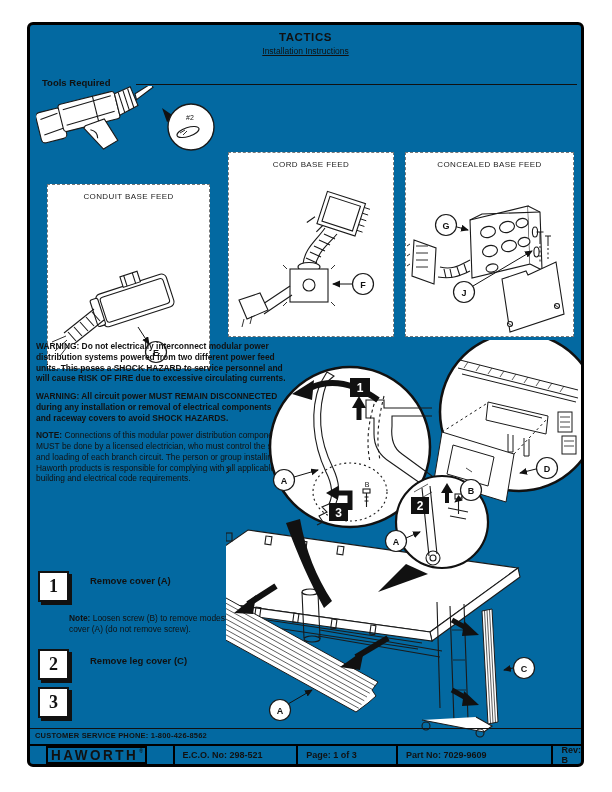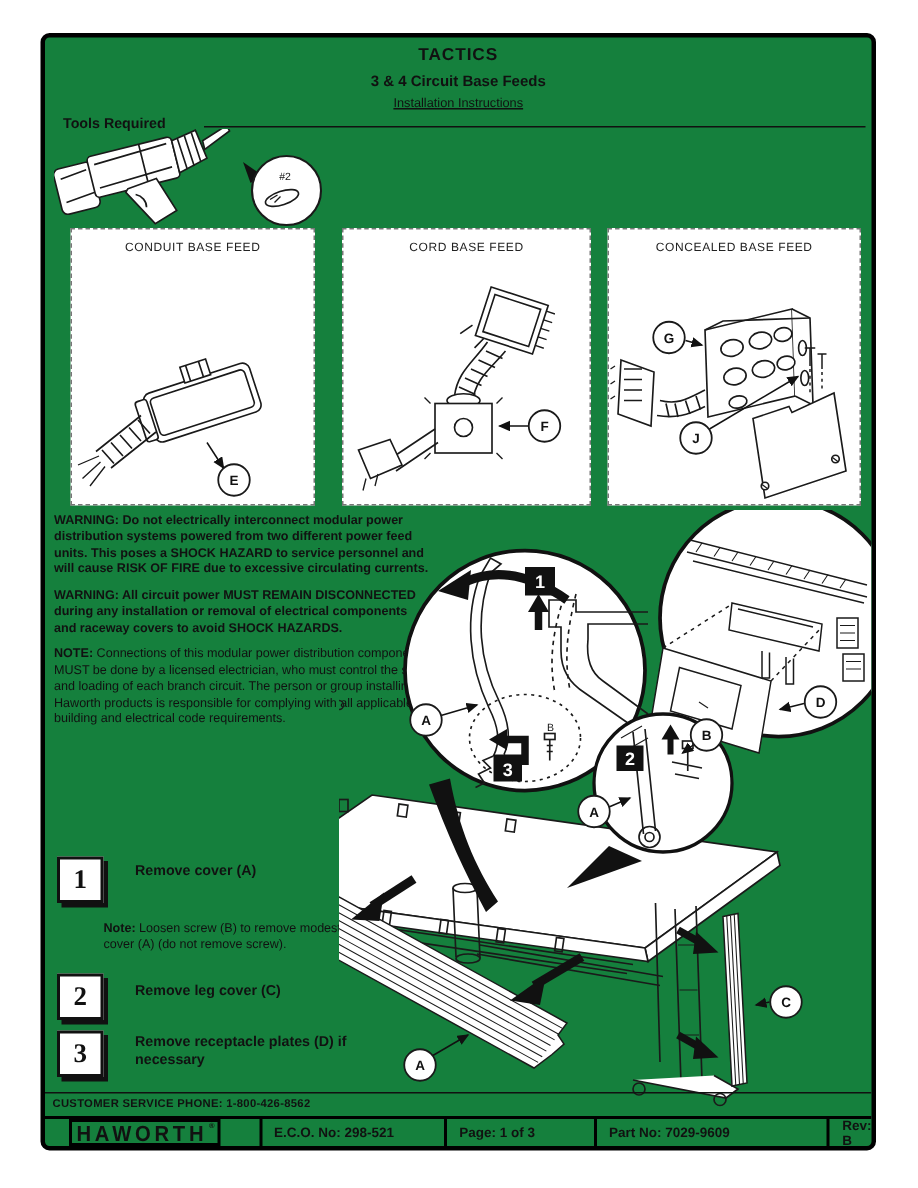--- a/index.html
+++ b/index.html
@@ -1,31 +1,31 @@
 <!DOCTYPE html>
 <html><head>
 <meta charset="utf-8">
 <style>
   html,body{margin:0;padding:0;}
   body{width:612px;height:792px;background:#fff;position:relative;
        font-family:"Liberation Sans",sans-serif;color:#111;}
   .frame{position:absolute;left:27px;top:22px;width:551px;height:739px;
-         border:3px solid #000;border-radius:6px;background:#15803d;overflow:hidden;}
+         border:3px solid #000;border-radius:6px;background:#0369a1;overflow:hidden;}
   .hdr{position:absolute;left:0;right:0;top:6px;text-align:center;}
   .hdr .brand{font-size:11.5px;font-weight:bold;letter-spacing:.6px;}
   .hdr .title{font-size:10px;font-weight:bold;margin-top:6px;}
   .hdr .sub{font-size:8.5px;text-decoration:underline;margin-top:3px;}
   .tools-label{position:absolute;left:12px;top:52px;font-size:9.5px;font-weight:bold;}
   .tools-line{position:absolute;left:106px;right:4px;top:59px;border-top:1.4px solid #111;}
   .drill-svg{position:absolute;left:6px;top:61px;}
   .feedbox{position:absolute;top:127px;height:183px;border:1px dashed #777;background:#fff;}
   .feedbox .bt{position:absolute;left:0;right:0;top:7px;text-align:center;
                font-size:8px;letter-spacing:.4px;color:#222;}
   .feedbox svg{position:absolute;left:0;top:21px;}
-  .fb1{left:17px;width:161px;} .fb2{left:198px;width:164px;} .fb3{left:375px;width:167px;}
+  .fb1{left:17px;width:161px;margin-top:32px;} .fb2{left:198px;width:164px;} .fb3{left:375px;width:167px;}
   .warn-col{position:absolute;left:6px;top:316px;width:252px;}
   .warn-col p{margin:0 0 7px 0;font-size:8.4px;line-height:1.28;}
   .warn-col p.warn, .warn-col p.warn span{font-weight:bold;}
   .warn-col p.note span.lb{font-weight:bold;}
   .stepnum{position:absolute;width:27px;height:27px;border:2px solid #111;background:#fff;
            box-shadow:3px 3px 0 #111;display:flex;align-items:center;justify-content:center;
            font-family:"Liberation Serif",serif;font-size:18px;font-weight:bold;}
   .steptext{position:absolute;left:48px;width:178px;font-size:9.5px;font-weight:bold;line-height:1.25;padding-left:12px;}
   .stepnote{position:absolute;left:8px;top:588px;width:168px;font-size:8.4px;line-height:1.3;margin-left:31px;}
   .stepnote .lb{font-weight:bold;}
@@ -48,21 +48,20 @@
   svg .mark-t{font-size:12px;font-weight:bold;fill:#fff;text-anchor:middle;}
   svg .tiny-t{font-size:7px;text-anchor:middle;}
 </style>
 </head>
 <body>
 
 <div class="frame">
 
   <div class="hdr">
     <div class="brand">TACTICS</div>
-    <div class="title">3 &amp; 4 Circuit Base Feeds</div>
     <div class="sub">Installation Instructions</div>
   </div>
 
   <div class="tools-label">Tools Required</div>
   <div class="tools-line"></div>
   <svg class="drill-svg" width="190" height="66" viewBox="0 0 190 66">
     <g stroke="#1a1a1a" stroke-width="1.1" fill="#fff" transform="rotate(-14 60 33)">
       <rect x="2" y="13" width="26" height="31" rx="4"></rect>
       <path d="M6,20 L24,18 M6,36 L26,34"></path>
       <rect x="26" y="10" width="58" height="28" rx="3"></rect>
@@ -210,21 +209,20 @@
     </div>
   <div class="steptext" style="top:550px;">Remove cover (A)</div>
   <div class="stepnote"><span class="lb">Note:</span> <span>Loosen screw (B) to remove modesty cover (A) (do not remove screw).</span></div>
   <div class="stepnum" style="left:8px;top:624px;">
       <span>2</span>
     </div>
   <div class="steptext" style="top:630px;">Remove leg cover (C)</div>
   <div class="stepnum" style="left:8px;top:662px;">
       <span>3</span>
     </div>
-  <div class="steptext" style="top:664px;">Remove receptacle plates (D) if necessary</div>
 
   <svg class="main-svg" width="355" height="400" viewBox="0 0 355 400">
     <defs>
         <marker id="mah" markerWidth="9" markerHeight="9" refX="7" refY="3.5" orient="auto">
           <path d="M0,0 L8,3.5 L0,7 Z" fill="#111"></path>
         </marker>
       </defs>
 
     <g stroke="#1a1a1a" stroke-width="1.1" fill="none">
       <path d="M22,190 L292,228 L204,292 L-70,254 Z" fill="#fff"></path>

